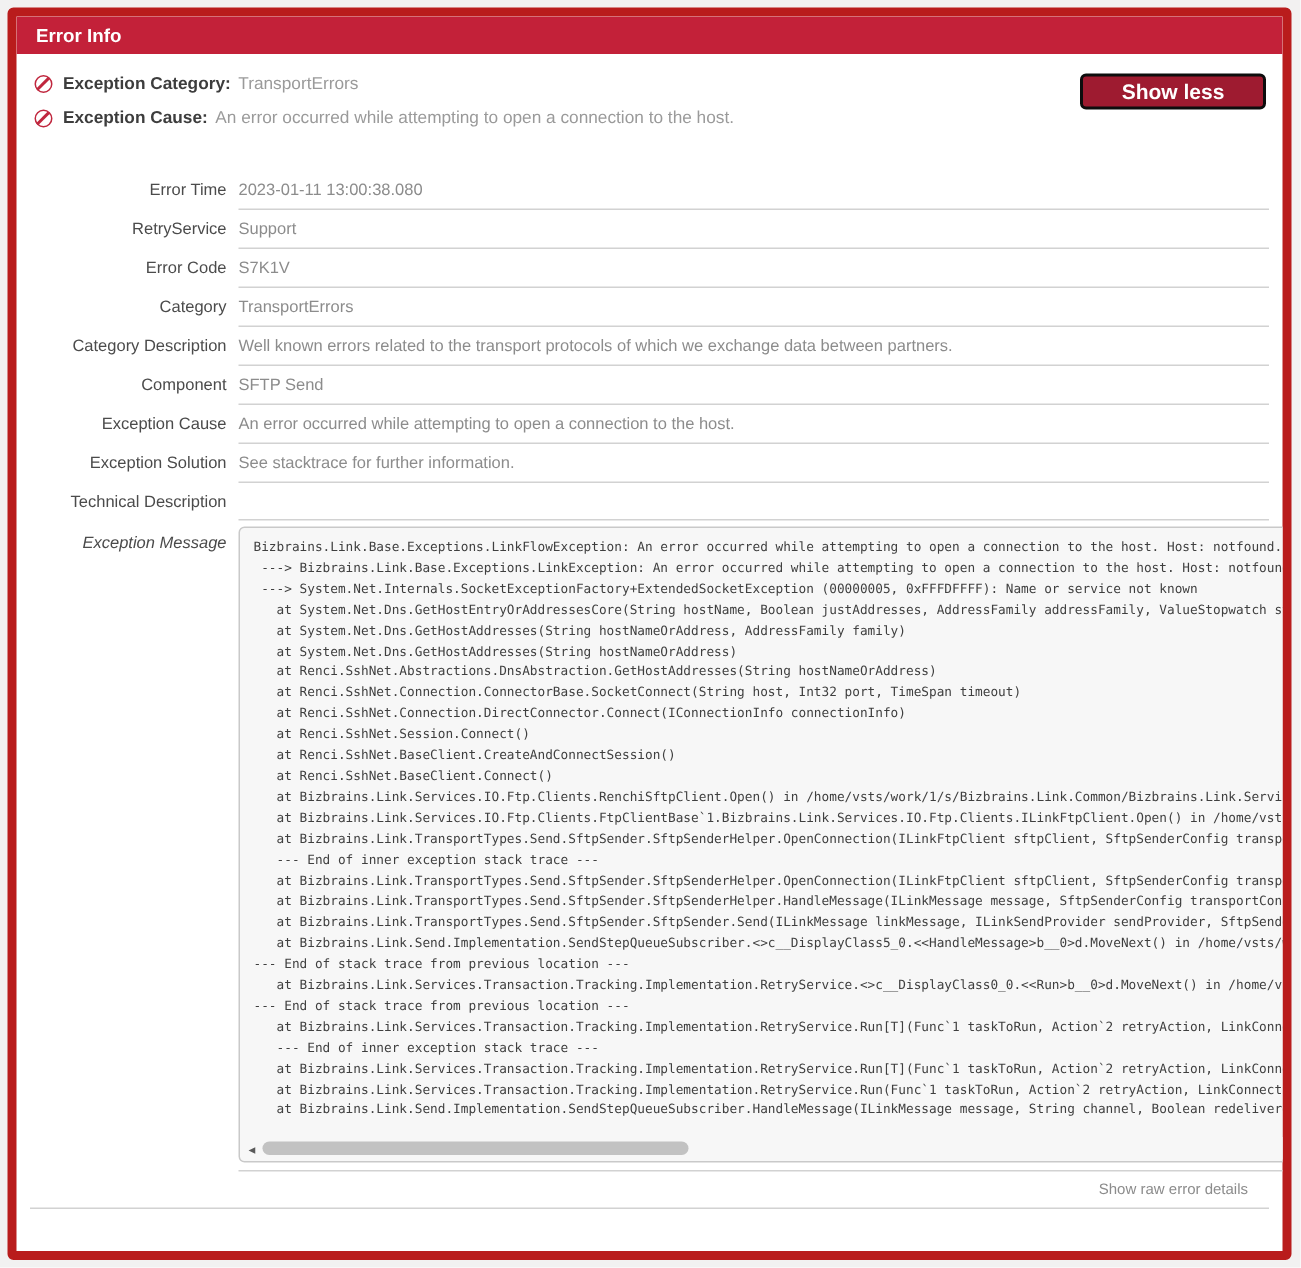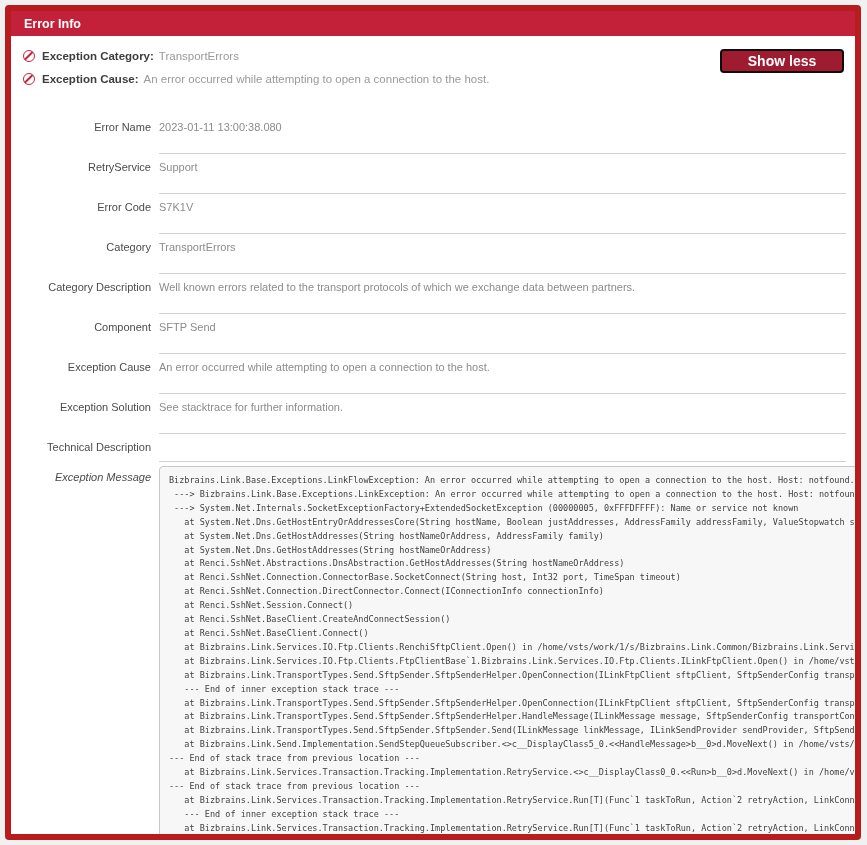--- a/index.html
+++ b/index.html
@@ -69,21 +69,21 @@
     width:140px; flex:none;
     text-align:right;
     font-size:11px; color:#4b4b4b;
     padding-top:7px;
   }
   .frow-value {
     flex:1;
     margin-left:8px; margin-right:9px;
     border-bottom:1px solid #d2d2d2;
     font-size:11px; color:#8c8c8c;
-    padding:7px 0 20px 0;
+    padding:7px 0 6px 0;
   }
   
   .msgrow { display:flex; align-items:stretch; }
   .msgrow .frow-label { padding-top:9px;font-style:italic; }
   .msg-cell {
     flex:1; margin-left:8px; margin-right:9px;
     border-bottom:1px solid #d2d2d2;
     padding:4px 0 5px 0;
   }
   .code-box {
@@ -156,21 +156,21 @@
     <div class="summary-row">
       <span class="prohib"></span>
       <span class="summary-label">Exception Cause:</span>
       <span class="summary-value">An error occurred while attempting to open a connection to the host.</span>
     </div>
     <button class="show-less-btn">Show less</button>
   </div>
 
   <div class="form">
     <div class="frow">
-      <div class="frow-label">Error Name</div>
+      <div class="frow-label">Error Time</div>
       <div class="frow-value">2023-01-11 13:00:38.080</div>
     </div>
     <div class="frow">
       <div class="frow-label">RetryService</div>
       <div class="frow-value">Support</div>
     </div>
     <div class="frow">
       <div class="frow-label">Error Code</div>
       <div class="frow-value">S7K1V</div>
     </div>

